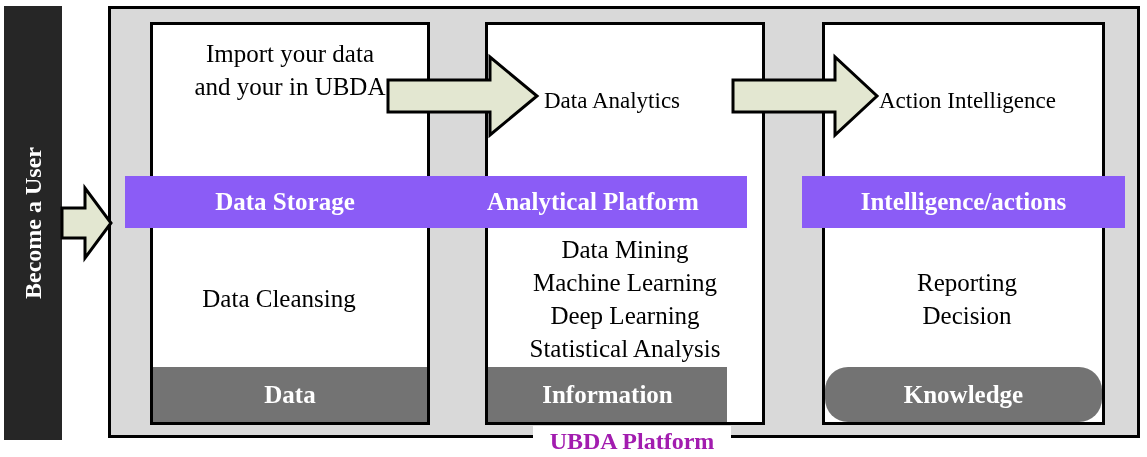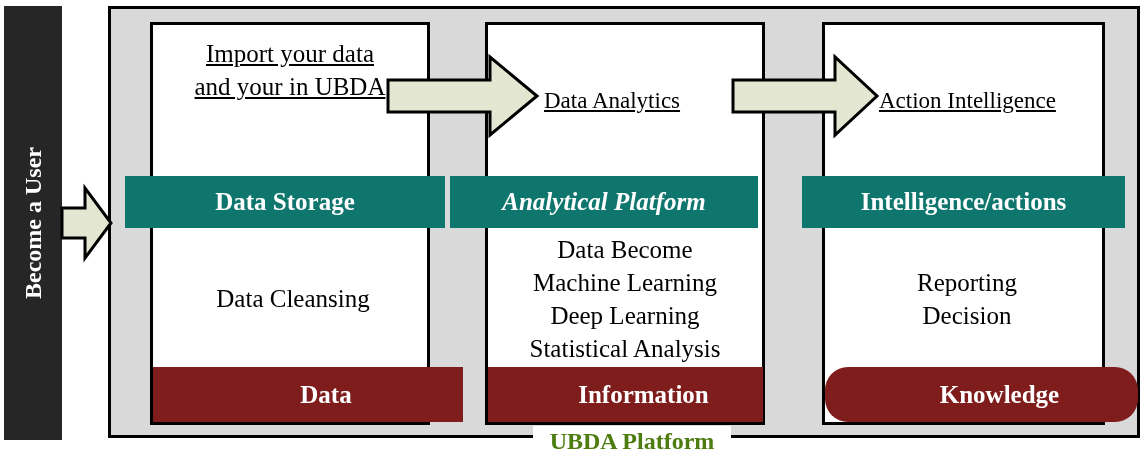--- a/index.html
+++ b/index.html
@@ -57,62 +57,60 @@
   }
   .panel-1 { left: 150px; width: 274px; }
   .panel-2 { left: 485px; width: 274px; }
   .panel-3 { left: 822px; width: 277px; }
 
   
   .banner {
     position: absolute;
     top: 176px;
     height: 52px;
-    background: #0f766e;
+    background: #8b5cf6;
     color: #ffffff;
     font-weight: bold;
     font-size: 25px;
     display: flex;
     align-items: center;
     justify-content: center;
     z-index: 3;
   }
   .banner-1 { left: 125px; width: 320px; }
-  .banner-2 { left: 450px; width: 308px; font-style: italic; }
+  .banner-2 { left: 439px; width: 308px; }
   .banner-3 { left: 802px; width: 323px; }
 
   
   .footer-banner {
     position: absolute;
     top: 367px;
     height: 55px;
-    background: #7f1d1d;
+    background: #737373;
     color: #ffffff;
     font-weight: bold;
     font-size: 25px;
     display: flex;
     align-items: center;
     justify-content: center;
     z-index: 3;
-    padding-left: 36px;
   }
   .footer-1 { left: 153px; width: 274px; }
   .footer-2 { left: 488px; width: 239px; }
   .footer-3 { left: 825px; width: 277px; border-radius: 23px; }
 
   
   .top-area {
     position: absolute;
     top: 25px;
     height: 150px;
     z-index: 3;
     color: #000000;
     font-size: 25px;
     line-height: 33px;
-    text-decoration: underline;
   }
   .top-area-1 {
     left: 153px; width: 274px;
     display: flex;
     flex-direction: column;
     align-items: center;
     justify-content: flex-start;
     padding-top: 12px;
     box-sizing: border-box;
     text-align: center;
@@ -135,21 +133,21 @@
     z-index: 3;
     display: flex;
     flex-direction: column;
     align-items: center;
     justify-content: center;
     text-align: center;
     color: #000000;
     font-size: 25px;
     line-height: 33px;
   }
-  .body-1 { left: 156px; width: 274px; }
+  .body-1 { left: 142px; width: 274px; }
   .body-2 { left: 488px; width: 274px; }
   .body-3 { left: 825px; width: 284px; }
 
   
   .arrow-svg {
     position: absolute;
     z-index: 5;
     overflow: visible;
   }
   .arrow-svg polygon {
@@ -165,21 +163,21 @@
   .caption {
     position: absolute;
     left: 533px; top: 426px;
     width: 198px; height: 30px;
     background: #ffffff;
     display: flex;
     align-items: center;
     justify-content: center;
     font-weight: bold;
     font-size: 24px;
-    color: #4d7c0f;
+    color: #a21caf;
     z-index: 6;
   }
 </style>
 </head>
 <body>
 
 <div class="canvas">
 
   <div class="left-bar">
     <span class="vtext">Become a User</span>
@@ -209,21 +207,21 @@
   </div>
 
   <div class="banner banner-1">Data Storage</div>
   <div class="banner banner-2">Analytical Platform</div>
   <div class="banner banner-3">Intelligence/actions</div>
 
   <div class="body-area body-1">
     <span>Data Cleansing</span>
   </div>
   <div class="body-area body-2">
-    <span>Data Become</span>
+    <span>Data Mining</span>
     <span>Machine Learning</span>
     <span>Deep Learning</span>
     <span>Statistical Analysis</span>
   </div>
   <div class="body-area body-3">
     <span>Reporting</span>
     <span>Decision</span>
   </div>
 
   <div class="footer-banner footer-1">Data</div>

